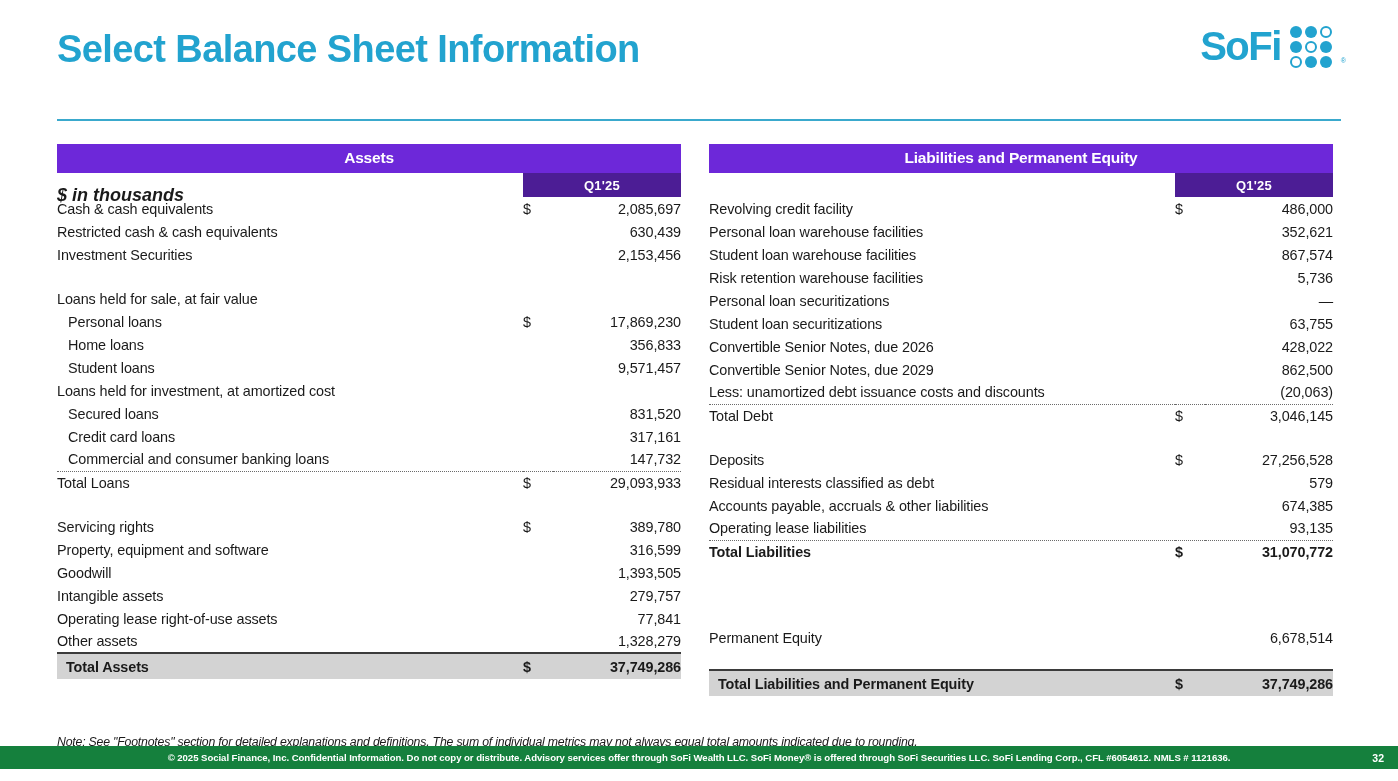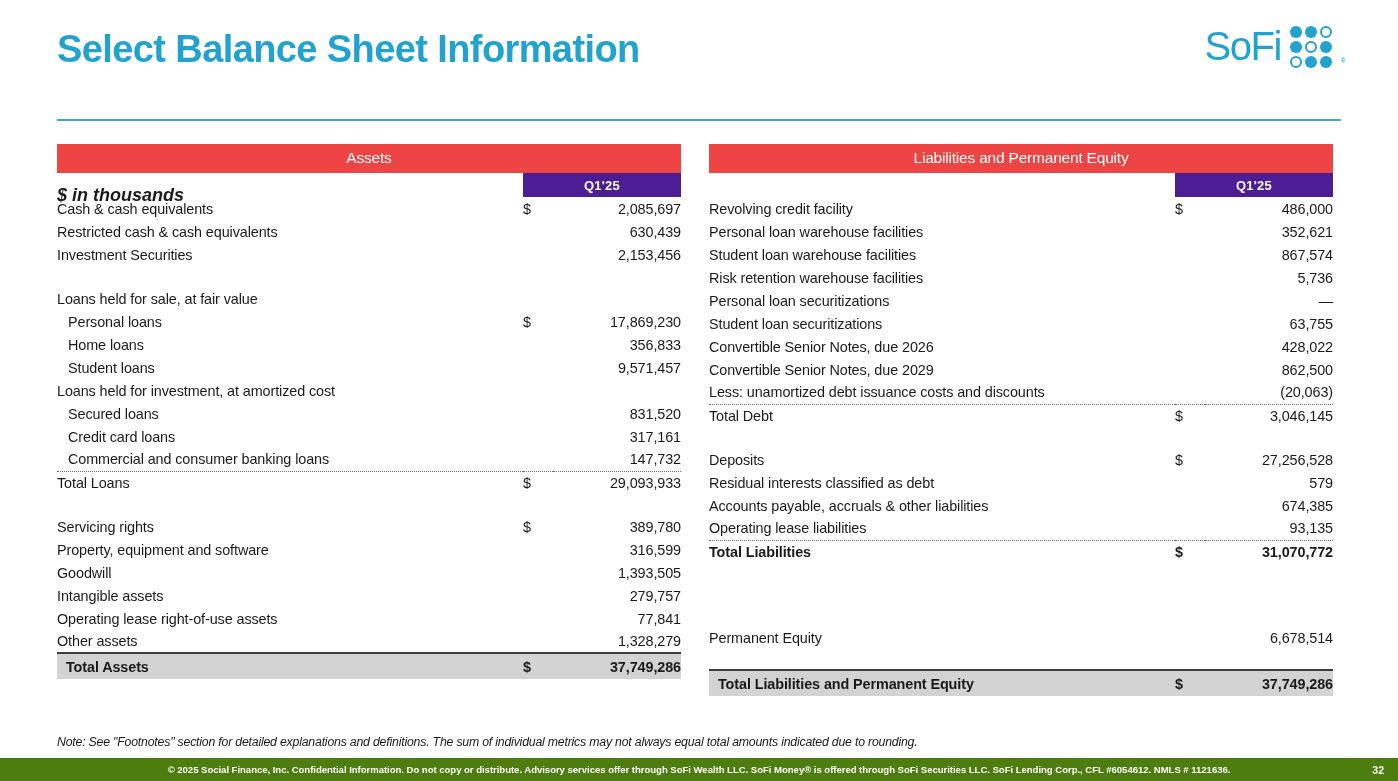--- a/index.html
+++ b/index.html
@@ -11,36 +11,36 @@
   }
   .slide { position: relative; width: 1398px; height: 781px; background: #fff; }
 
   
   .title {
     position: absolute; left: 57px; top: 28px;
     font-size: 38px; font-weight: bold; color: #22a3cf;
     letter-spacing: -0.6px; white-space: nowrap;
   }
   .logo { position: absolute; right: 52px; top: 24px; display: flex; align-items: center; gap: 9px; }
-  .logo-word { font-size: 40px; font-weight: normal; color: #22a3cf; letter-spacing: -1.5px; line-height: 1; }
+  .logo-word { font-size: 40px; font-weight: bold; color: #22a3cf; letter-spacing: -1.5px; line-height: 1; }
   .logo-dots { display: grid; grid-template-columns: repeat(3, 12px); grid-template-rows: repeat(3, 12px); gap: 3px; margin-top: 2px; }
   .dot { width: 12px; height: 12px; border-radius: 50%; }
   .dot.fill { background: #22a3cf; }
   .dot.open { background: #fff; border: 2.2px solid #22a3cf; }
   .logo-tm { font-size: 7px; color: #22a3cf; align-self: flex-end; margin-bottom: 4px; }
 
   .rule { position: absolute; left: 57px; top: 119px; width: 1284px; height: 2px; background: #3aa9cd; }
 
   
   .table { position: absolute; top: 144px; }
   .table.left  { left: 57px;  width: 624px; }
   .table.right { left: 709px; width: 624px; }
 
   .tbl-head {
-    background: #ef4444; color: #fff; font-weight: normal;
+    background: #6d28d9; color: #fff; font-weight: bold;
     font-size: 15.5px; text-align: center; padding: 5px 0 6px; letter-spacing: -0.2px;
   }
   .qhead-row { position: relative; height: 24px; }
   .qhead-left { position: absolute; left: 0; top: 12px; font-size: 18px; font-style: italic; font-weight: bold; color: #1a1a1a; }
   .qhead-box {
     position: absolute; right: 0; top: 0; width: 158px; height: 24px;
     background: #4c1d95; color: #fff; font-weight: bold; font-size: 13px;
     display: flex; align-items: center; justify-content: center; letter-spacing: 0.2px;
   }
 
@@ -64,22 +64,22 @@
     background: #d3d3d3; font-weight: bold; height: 26px;
   }
   tr.total td.lbl { padding-left: 9px; }
 
   
   .note {
     position: absolute; left: 57px; top: 735px; width: 1290px;
     font-size: 12.3px; font-style: italic; color: #1a1a1a; letter-spacing: -0.2px; white-space: nowrap;
   }
   .footer {
-    position: absolute; left: 0; bottom: 0; width: 1398px; height: 23px;
-    background: #4d7c0f; color: #fff;
+    position: absolute; left: 0; bottom: 12px; width: 1398px; height: 23px;
+    background: #15803d; color: #fff;
   }
   .footer-text {
     position: absolute; left: 0; right: 0; top: 0; height: 23px;
     display: flex; align-items: center; justify-content: center;
     font-size: 9.6px; font-weight: bold; letter-spacing: -0.05px; white-space: nowrap;
   }
   .page-num {
     position: absolute; right: 14px; top: 0; height: 23px;
     display: flex; align-items: center; font-size: 10.5px; font-weight: bold;
   }

